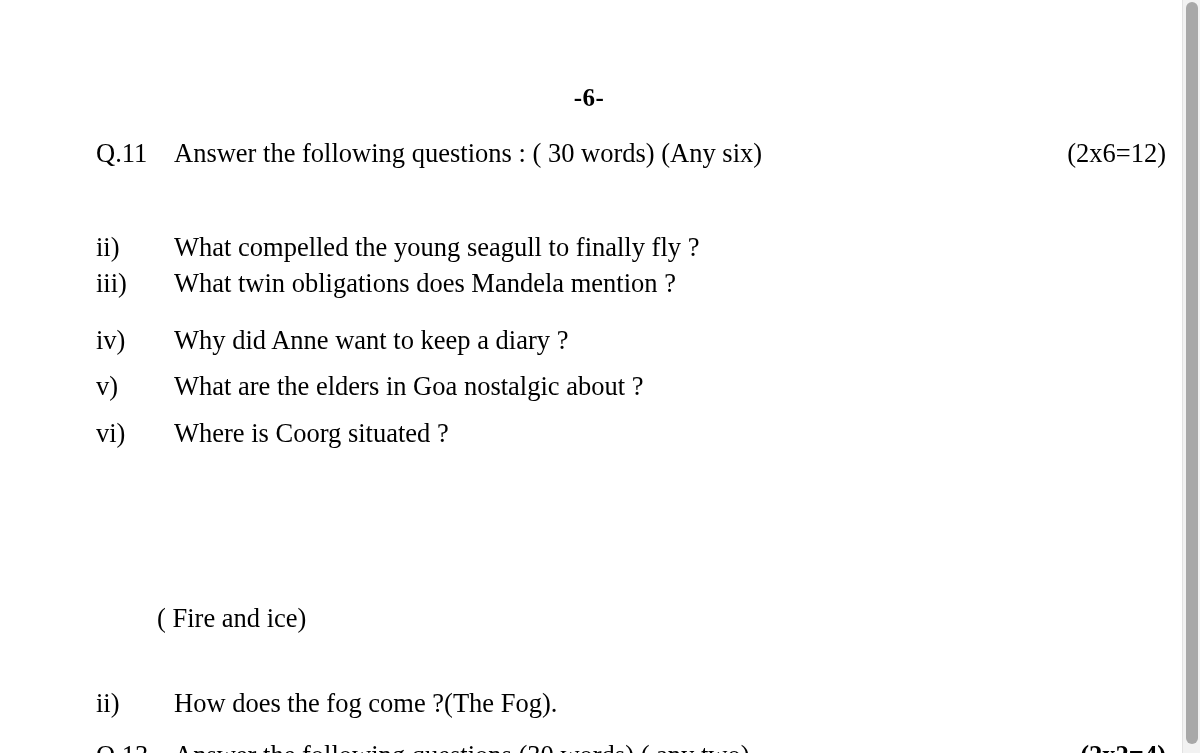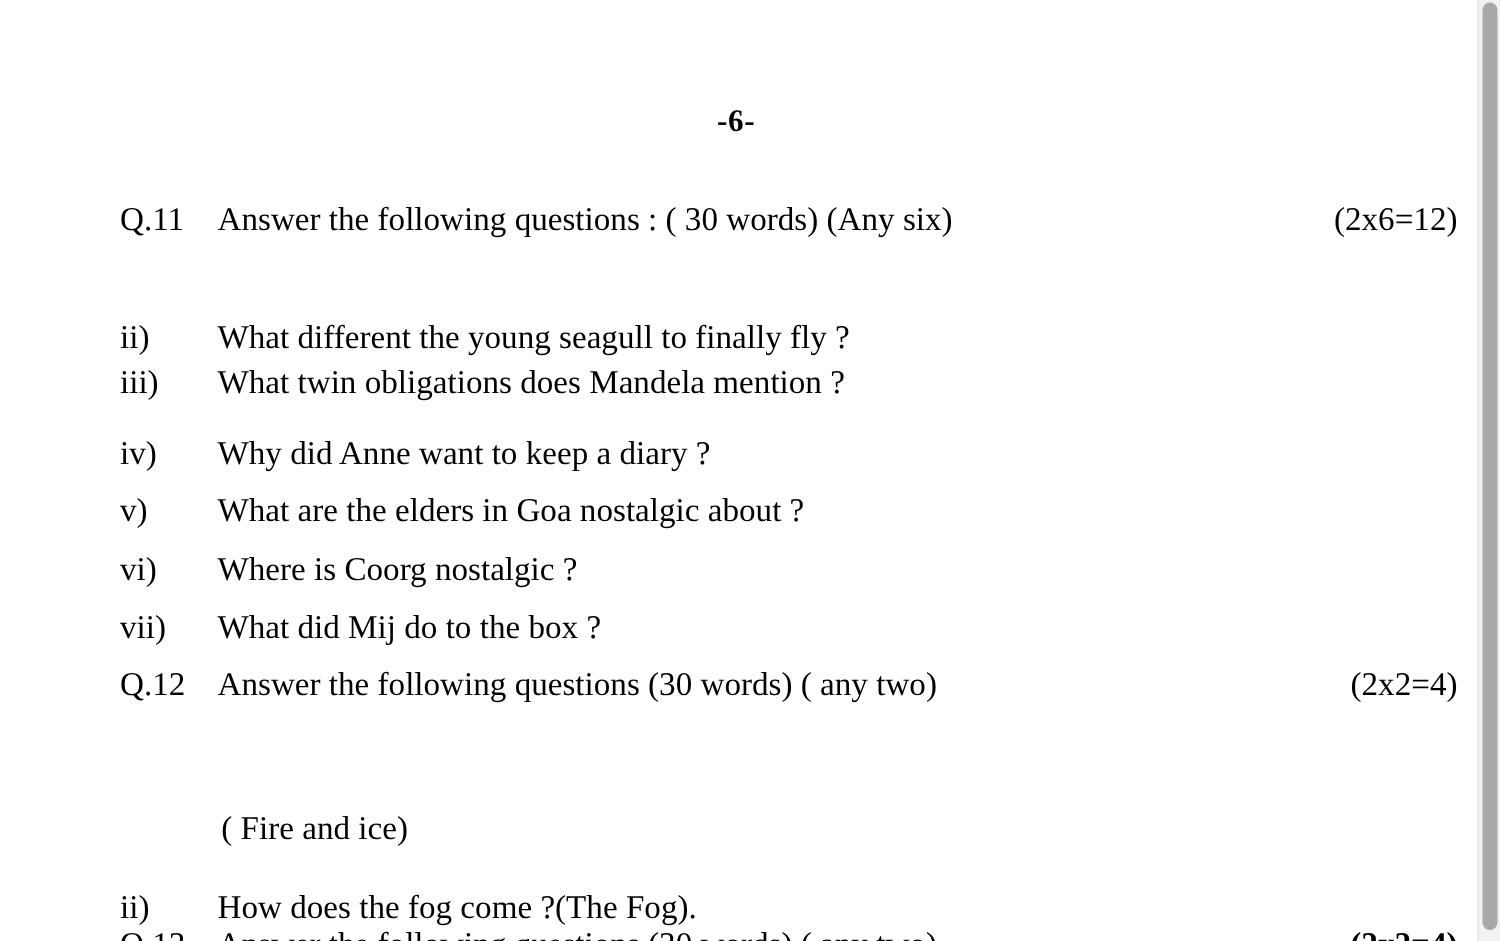--- a/index.html
+++ b/index.html
@@ -57,45 +57,43 @@
     font-weight: bold;
     letter-spacing: 0.5px;
   }
   .qline {
     position: absolute;
     left: 96px;
     width: 1070px;
     font-size: 26.5px;
     line-height: 30px;
     white-space: nowrap;
-    margin-top: 22px;
   }
   .qline .label {
     display: inline-block;
     width: 78px;
     vertical-align: top;
   }
   .qline .text {
     display: inline-block;
     vertical-align: top;
   }
   .qline .marks {
     position: absolute;
     right: 0px;
     top: 0;
     font-weight: normal;
     white-space: nowrap;
   }
   .cont {
     position: absolute;
-    left: 177px;
+    left: 157px;
     font-size: 26.5px;
     line-height: 30px;
     white-space: nowrap;
-    margin-top: 44px;
   }
   .clipped {
     position: absolute;
     left: 96px;
     width: 1070px;
     font-size: 26.5px;
     line-height: 30px;
     white-space: nowrap;
     overflow: hidden;
     height: 14px;
@@ -121,47 +119,40 @@
 
     <div class="page-number">-6-</div>
 
     <div class="qline" style="top:138px">
       <span class="label">Q.11</span><span class="text">Answer the following questions : ( 30 words) (Any six)</span>
       <span class="marks">(2x6=12)</span>
     </div>
 
 
     <div class="qline" style="top:232px">
-      <span class="label">ii)</span><span class="text">What different the young seagull to finally fly ?</span>
+      <span class="label">ii)</span><span class="text">What compelled the young seagull to finally fly ?</span>
     </div>
 
     <div class="qline" style="top:268px">
       <span class="label">iii)</span><span class="text">What twin obligations does Mandela mention ?</span>
     </div>
 
     <div class="qline" style="top:325px">
       <span class="label">iv)</span><span class="text">Why did Anne want to keep a diary ?</span>
     </div>
 
     <div class="qline" style="top:371px">
       <span class="label">v)</span><span class="text">What are the elders in Goa nostalgic about ?</span>
     </div>
 
     <div class="qline" style="top:418px">
-      <span class="label">vi)</span><span class="text"> Where is Coorg nostalgic ?</span>
+      <span class="label">vi)</span><span class="text"> Where is Coorg situated ?</span>
     </div>
 
-    <div class="qline" style="top:464px">
-      <span class="label">vii)</span><span class="text">What did Mij do to the box ?</span>
-    </div>
 
-    <div class="qline" style="top:510px">
-      <span class="label">Q.12</span><span class="text"> Answer the following questions (30 words) ( any two)</span>
-      <span class="marks">(2x2=4)</span>
-    </div>
 
 
     <div class="cont" style="top:603px">( Fire and ice)</div>
 
     <div class="qline" style="top:688px">
       <span class="label">ii)</span><span class="text">How does the fog come ?(The Fog).</span>
     </div>
 
 
     <div class="clipped" style="top:740px">

